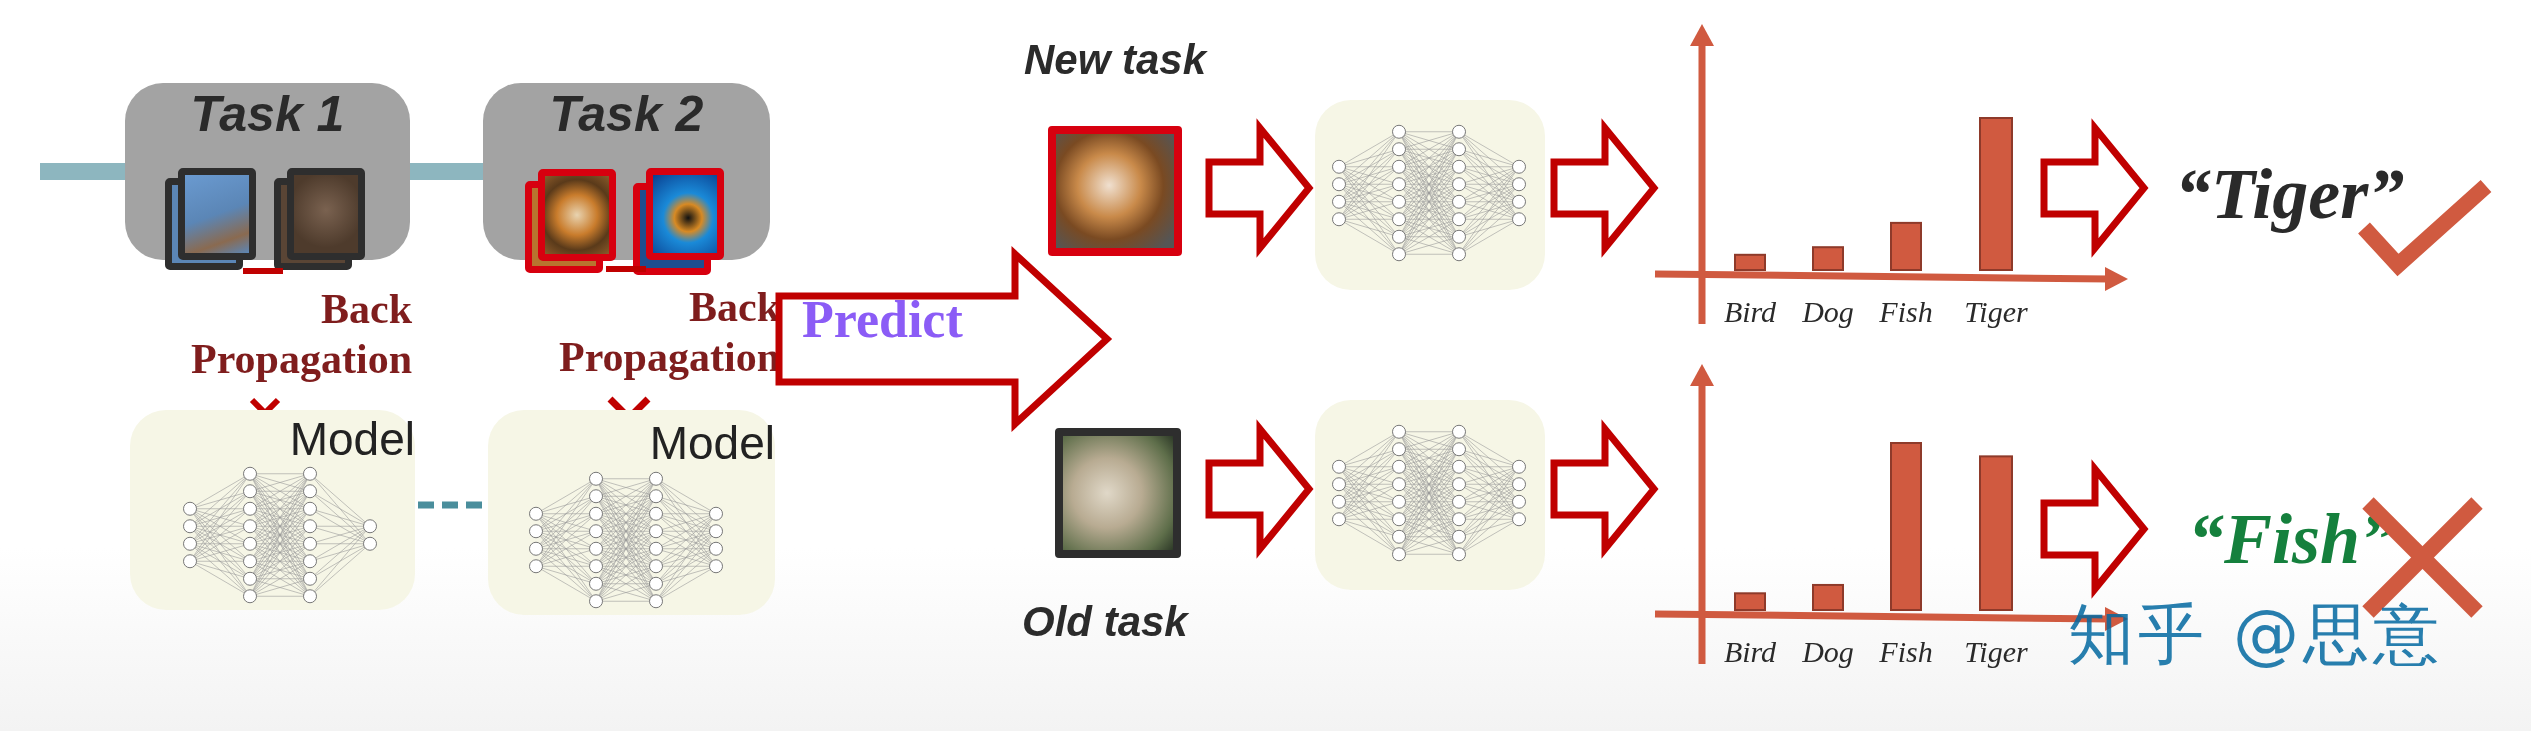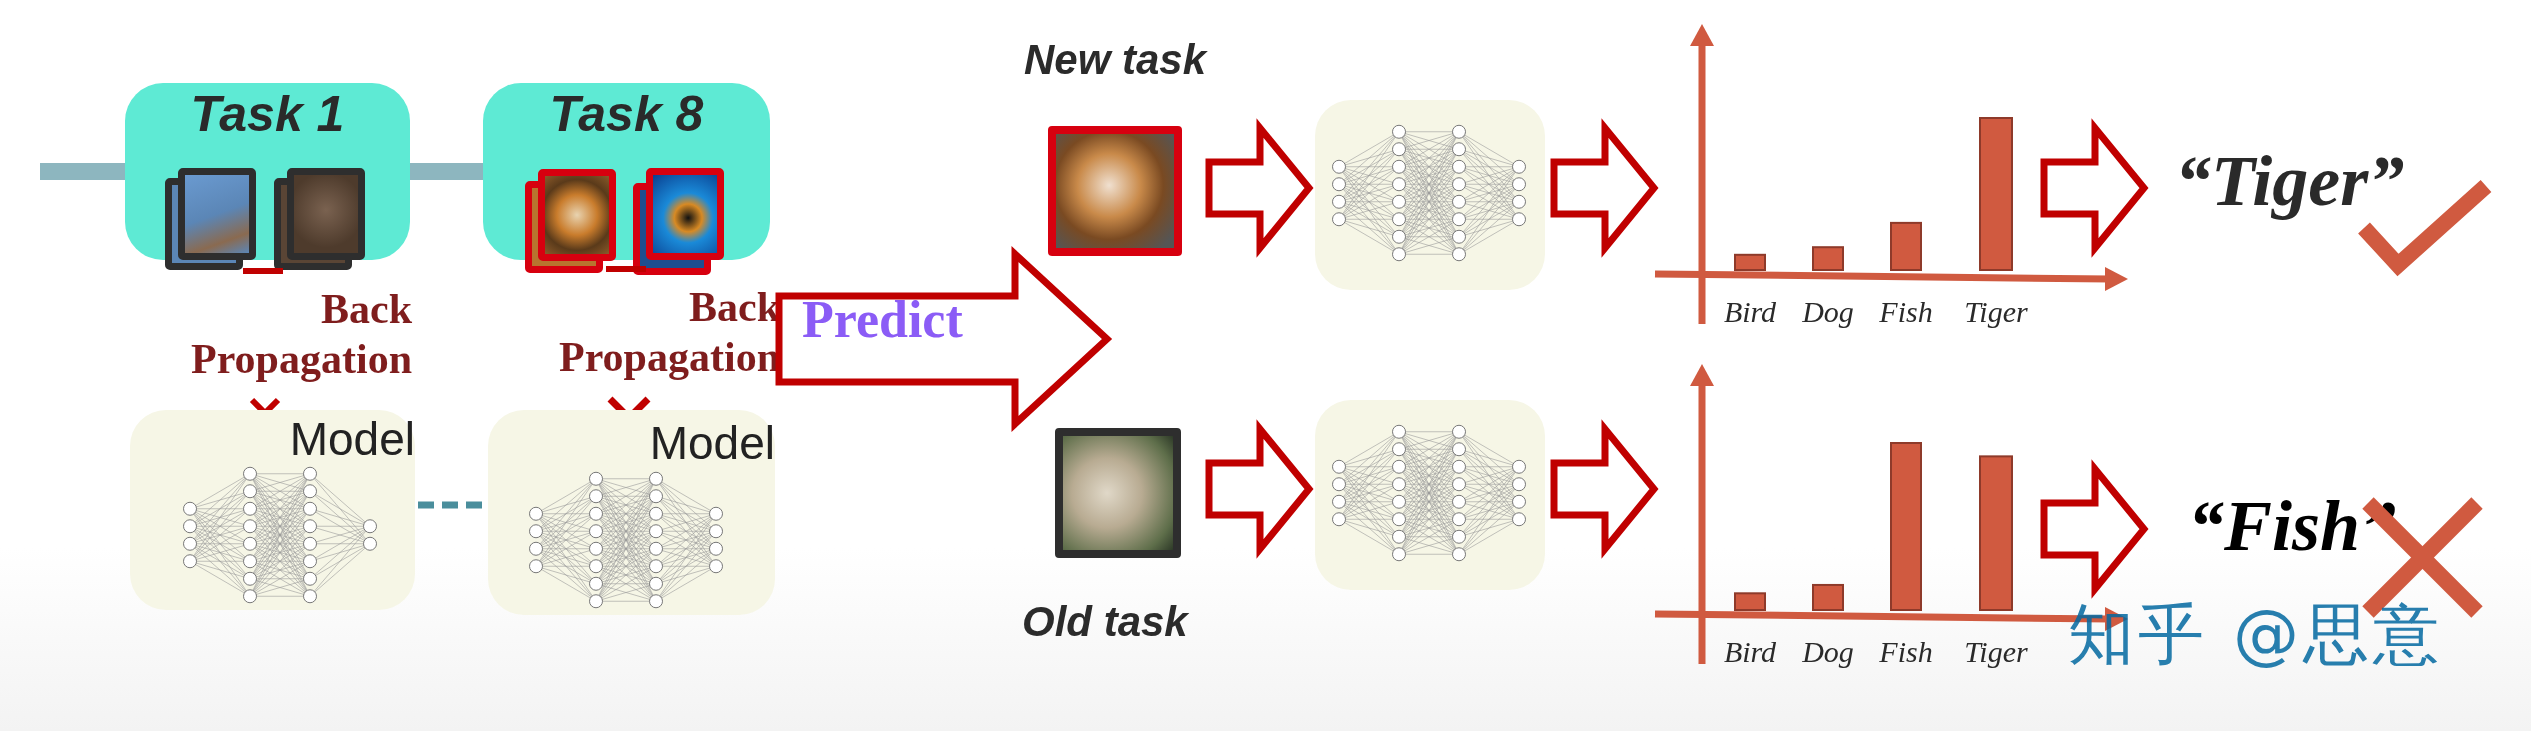--- a/index.html
+++ b/index.html
@@ -3,21 +3,21 @@
 <meta charset="utf-8">
 <style>
   html, body { margin:0; padding:0; }
   body {
     width:2531px; height:731px; position:relative; overflow:hidden;
     background: linear-gradient(to bottom, #ffffff 0%, #ffffff 75%, #f3f3f3 100%);
     font-family: "Liberation Sans", sans-serif;
   }
   .abs { position:absolute; }
   .task-box {
-    position:absolute; background:#5eead4; border-radius:38px;
+    position:absolute; background:#a3a3a3; border-radius:38px;
   }
   .task-title {
     position:absolute; left:0; right:0; top:2px; text-align:center;
     font-family:"Liberation Sans", sans-serif; font-weight:bold; font-style:italic;
     font-size:50px; color:#2a2a2a;
   }
   .timeline { position:absolute; background:#8db6bf; height:17px; }
   .card {
     position:absolute; width:64px; height:78px; border:7px solid #2e2e2e; border-radius:5px;
   }
@@ -36,20 +36,21 @@
   .nn-box { position:absolute; background:#f6f6e6; border-radius:36px; }
   .label-task {
     position:absolute; font-family:"Liberation Sans", sans-serif; font-weight:bold;
     font-style:italic; font-size:42px; color:#2b2b2b;
   }
   .photo { position:absolute; border:8px solid #d7000f; border-radius:4px; }
   .photo.dark { border-color:#2e2e2e; }
   .pred-label {
     position:absolute; font-family:"Liberation Serif", serif; font-style:italic; font-weight:bold;
     font-size:72px;
+    margin-top:13px;
   }
   .watermark {
     position:absolute; font-family:"DejaVu Sans", sans-serif; font-size:66px; color:#0369a1;
     letter-spacing:4px; opacity:0.85;
   }
   svg { position:absolute; overflow:visible; }
 </style>
 </head>
 <body>
 
@@ -62,21 +63,21 @@
       <div class="card" style="left:40px; top:95px; background:#5b86b6;"></div>
       <div class="card" style="left:53px; top:85px; background:linear-gradient(160deg,#6a9ad0 0%,#5b86b6 50%,#8a6a50 80%,#5b86b6 100%);"></div>
     </div>
     <div>
       <div class="card" style="left:149px; top:95px; background:#5a4535;"></div>
       <div class="card" style="left:162px; top:85px; background:radial-gradient(circle at 50% 45%,#7a6250 0%,#4e3b2c 70%);"></div>
     </div>
   </div>
 
   <div class="task-box" style="left:483px; top:83px; width:287px; height:177px;">
-    <div class="task-title">Task 8</div>
+    <div class="task-title">Task 2</div>
     <div>
       <div class="card red" style="left:42px; top:98px; background:#b8742f;"></div>
       <div class="card red" style="left:55px; top:86px; background:radial-gradient(circle at 50% 50%,#e8d3b0 0%,#c97c2c 40%,#5a3a1a 70%,#8a5a2a 100%);"></div>
     </div>
     <div>
       <div class="card red" style="left:150px; top:100px; background:#1f4e8f;"></div>
       <div class="card red" style="left:163px; top:85px; background:radial-gradient(circle at 55% 55%,#111 0%,#d88a24 25%,#1a8ad8 45%,#0a3f8f 100%);"></div>
     </div>
   </div>
 
@@ -771,21 +772,21 @@
       <text x="178" y="662" text-anchor="middle" font-family="Liberation Serif, serif" font-style="italic" font-size="30" fill="#2a2a2a">Dog</text>
       <rect x="241" y="443" width="30" height="167" fill="#d05a40" stroke="#8e3a2a" stroke-width="2"></rect>
       <text x="256" y="662" text-anchor="middle" font-family="Liberation Serif, serif" font-style="italic" font-size="30" fill="#2a2a2a">Fish</text>
       <rect x="330" y="456.36" width="32" height="153.64000000000001" fill="#d05a40" stroke="#8e3a2a" stroke-width="2"></rect>
       <text x="346" y="662" text-anchor="middle" font-family="Liberation Serif, serif" font-style="italic" font-size="30" fill="#2a2a2a">Tiger</text>
     </svg>
 
   <svg style="left:2040px; top:465px;" width="110" height="128">
     <polygon points="4,38 55,38 55,4 104,64 55,124 55,90 4,90" fill="#fff" stroke="#c00000" stroke-width="7"></polygon>
   </svg>
-  <div class="pred-label" style="left:2188px; top:485px; color:#000000;">“Fish”</div>
+  <div class="pred-label" style="left:2188px; top:485px; color:#15803d;">“Fish”</div>
   <svg style="left:2360px; top:495px;" width="125" height="125">
     <line x1="8" y1="8" x2="117" y2="117" stroke="#d05a40" stroke-width="16"></line>
     <line x1="117" y1="8" x2="8" y2="117" stroke="#d05a40" stroke-width="16"></line>
   </svg>
 
   <div class="label-task" style="left:1022px; top:598px;text-align:center;">Old task</div>
 </div>
 
 <div class="watermark" style="left:2068px; top:590px;">知乎 @思意</div>
 

